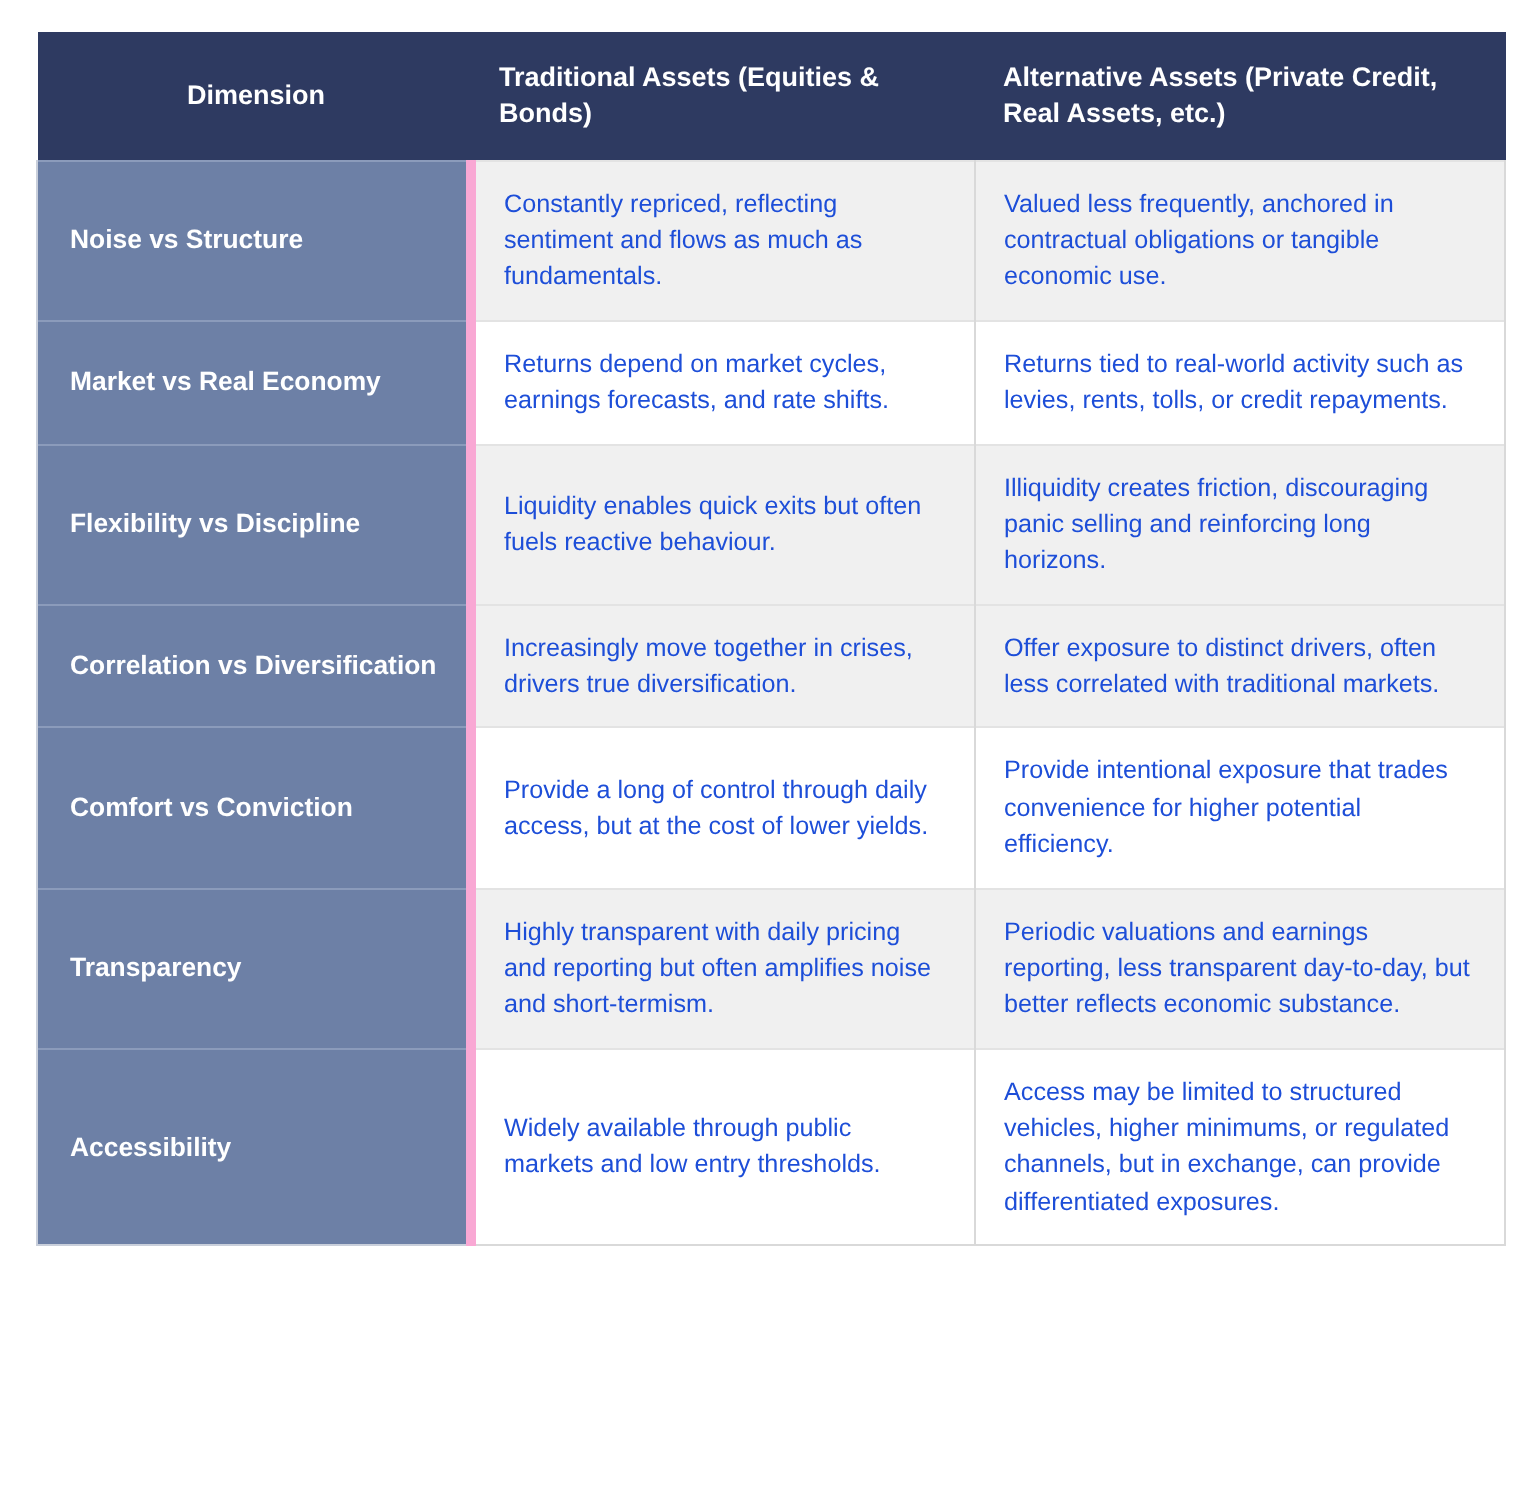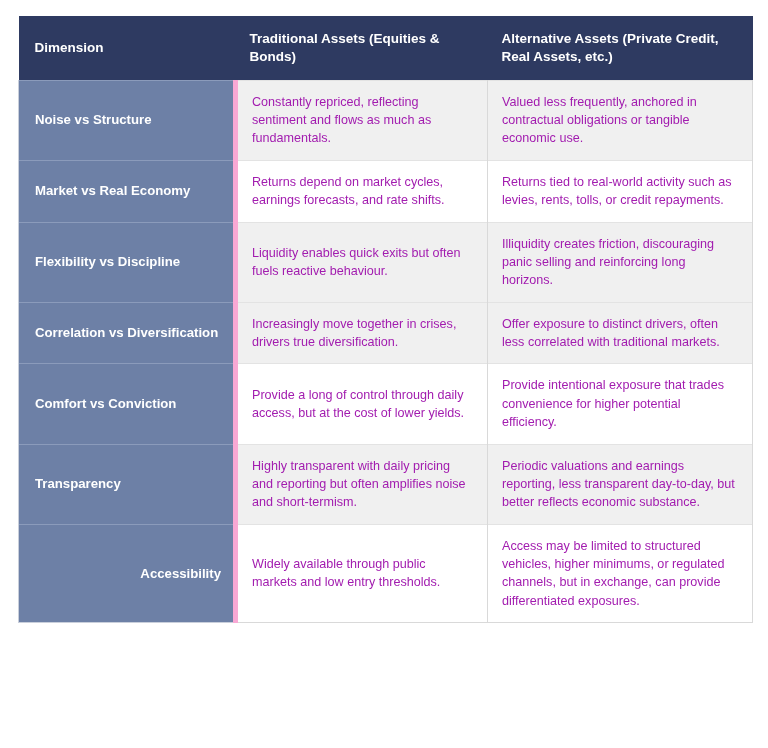--- a/index.html
+++ b/index.html
@@ -44,27 +44,28 @@
     line-height: 1.32;
     text-align: left;
     vertical-align: middle;
     padding: 14px 14px 14px 14px;
     height: 62px;
     box-sizing: border-box;
     border: none;
   }
   thead th.dim-head {
     padding-left: 16px;
+    text-align: center;
   }
 
   tbody td {
     vertical-align: middle;
     font-size: 12.6px;
     line-height: 1.46;
-    color: #a21caf;
+    color: #1d4ed8;
     padding: 12px 14px;
     box-sizing: border-box;
     border-left: 1px solid #d9d9d9;
     border-right: 1px solid #d9d9d9;
     border-top: 1px solid #e3e3e3;
   }
 
   
   tbody td.dim-cell {
     background: #6d80a6;
@@ -85,21 +86,20 @@
   }
   tbody tr.plain td.body-cell {
     background: #ffffff;
   }
 
   tbody tr:last-child td {
     border-bottom: 1px solid #d9d9d9;
   }
   tbody tr:last-child td.dim-cell {
     border-bottom: 1px solid #c9cfdb;
-    text-align: right;
   }
 
   .cell-text {
     display: block;
   }
 </style>
 </head>
 <body>
 
 <div id="table-wrap">

